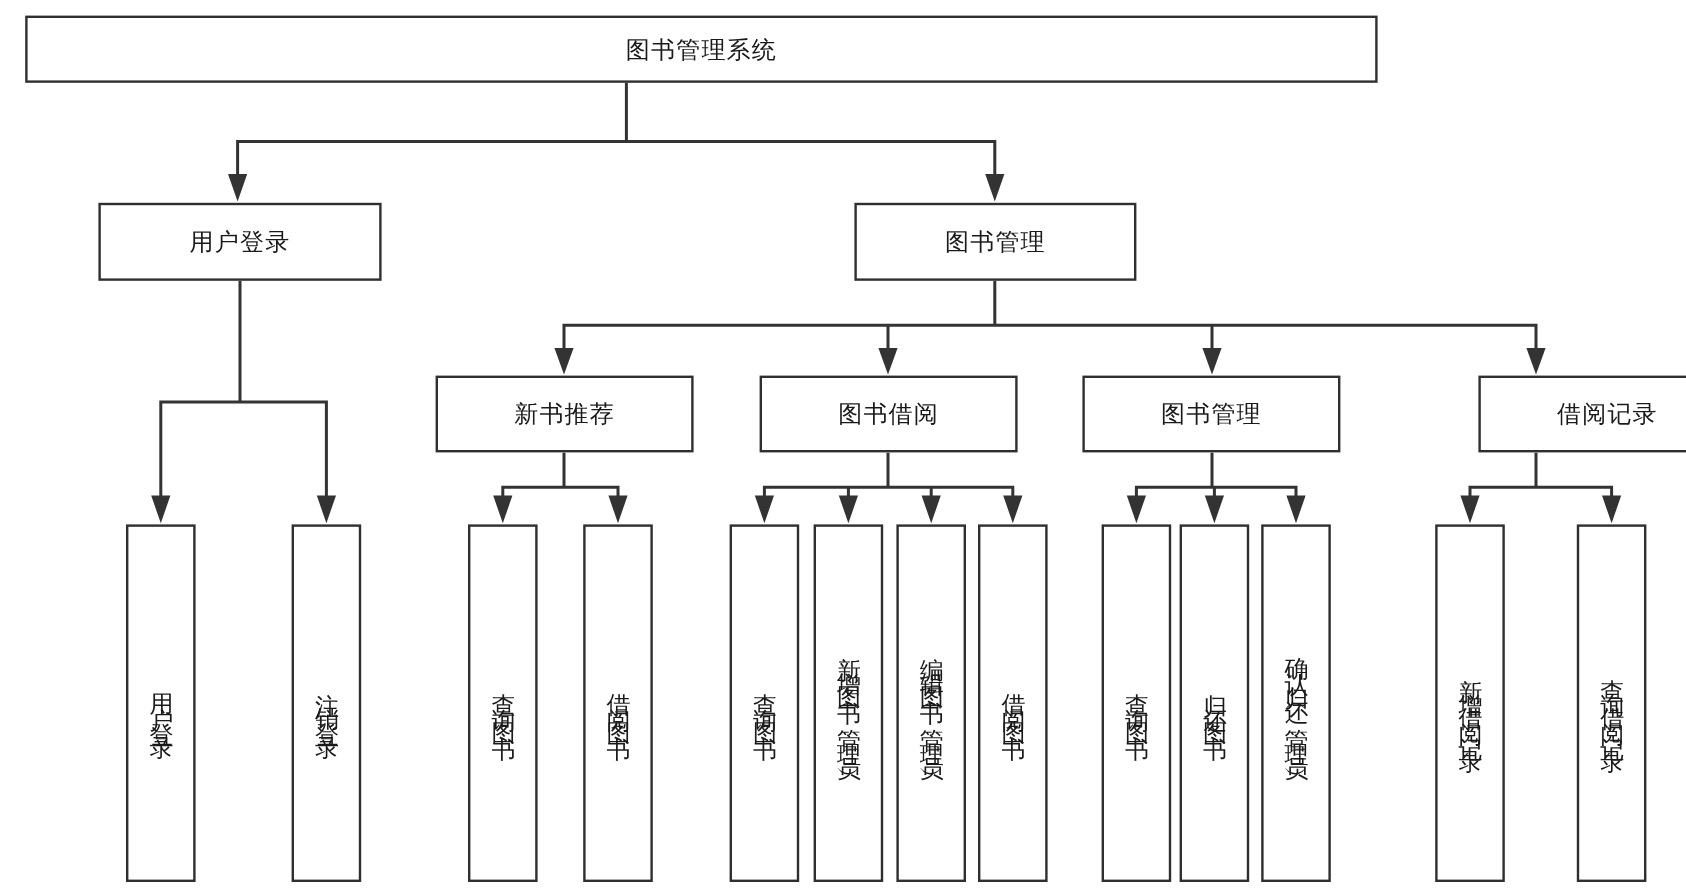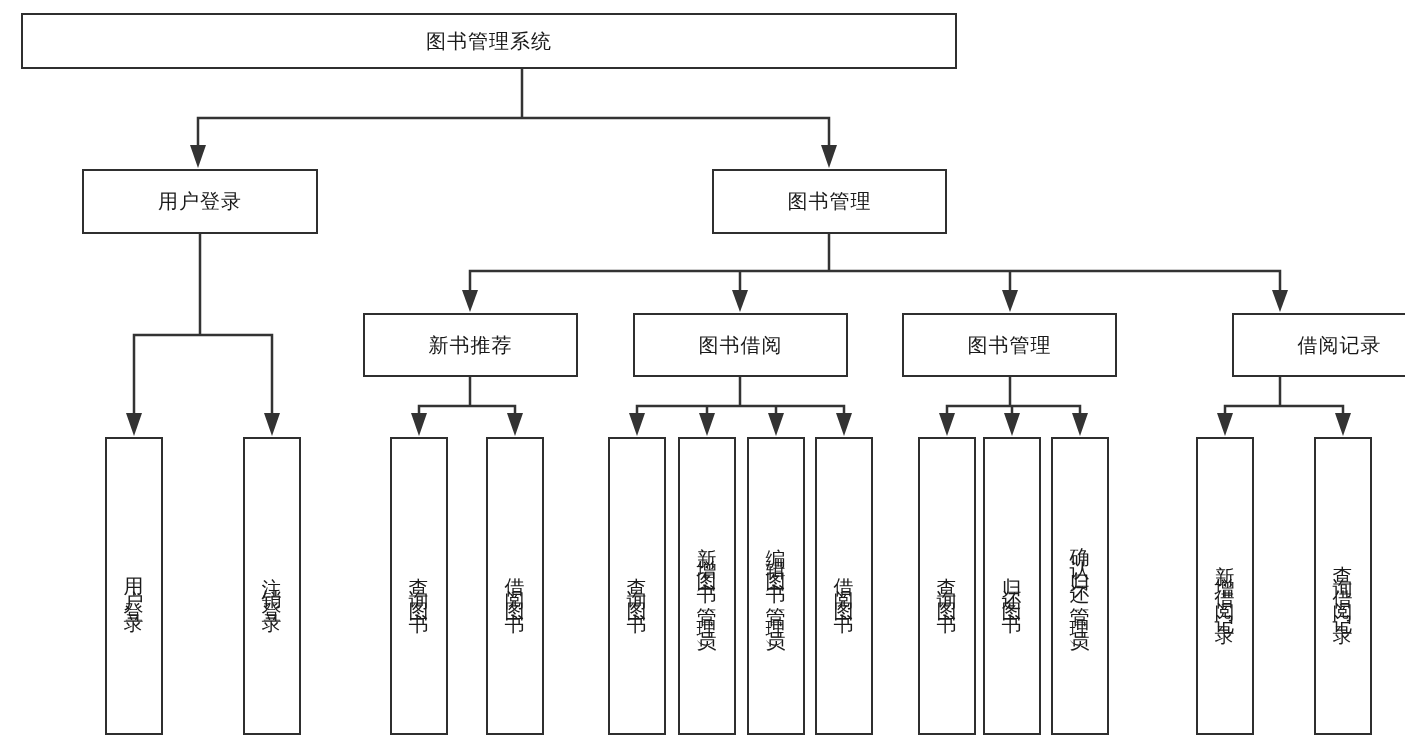--- a/index.html
+++ b/index.html
@@ -32,21 +32,21 @@
     background: #ffffff;
     border: 2.5px solid #2f2f2f;
     display: flex;
     align-items: center;
     justify-content: center;
     color: #1a1a1a;
     font-size: 20px;
     letter-spacing: 1px;
     white-space: nowrap;
   }
-  .node.root  { left: 21px;  top: 13px;  width: 936px; height: 56px; }
+  .node.root  { left: 21px;  top: 13px;  width: 1127px; height: 56px; }
   .node.lvl2  { top: 169px;  height: 65px; }
   .node.lvl3  { top: 313px;  height: 64px; width: 215px; }
   .node.leaf  { top: 437px;  height: 298px; width: 58px; }
   .leaf span {
     writing-mode: vertical-rl;
     text-orientation: mixed;
     letter-spacing: 12px;
     font-size: 20px;
     line-height: 1;
   }

